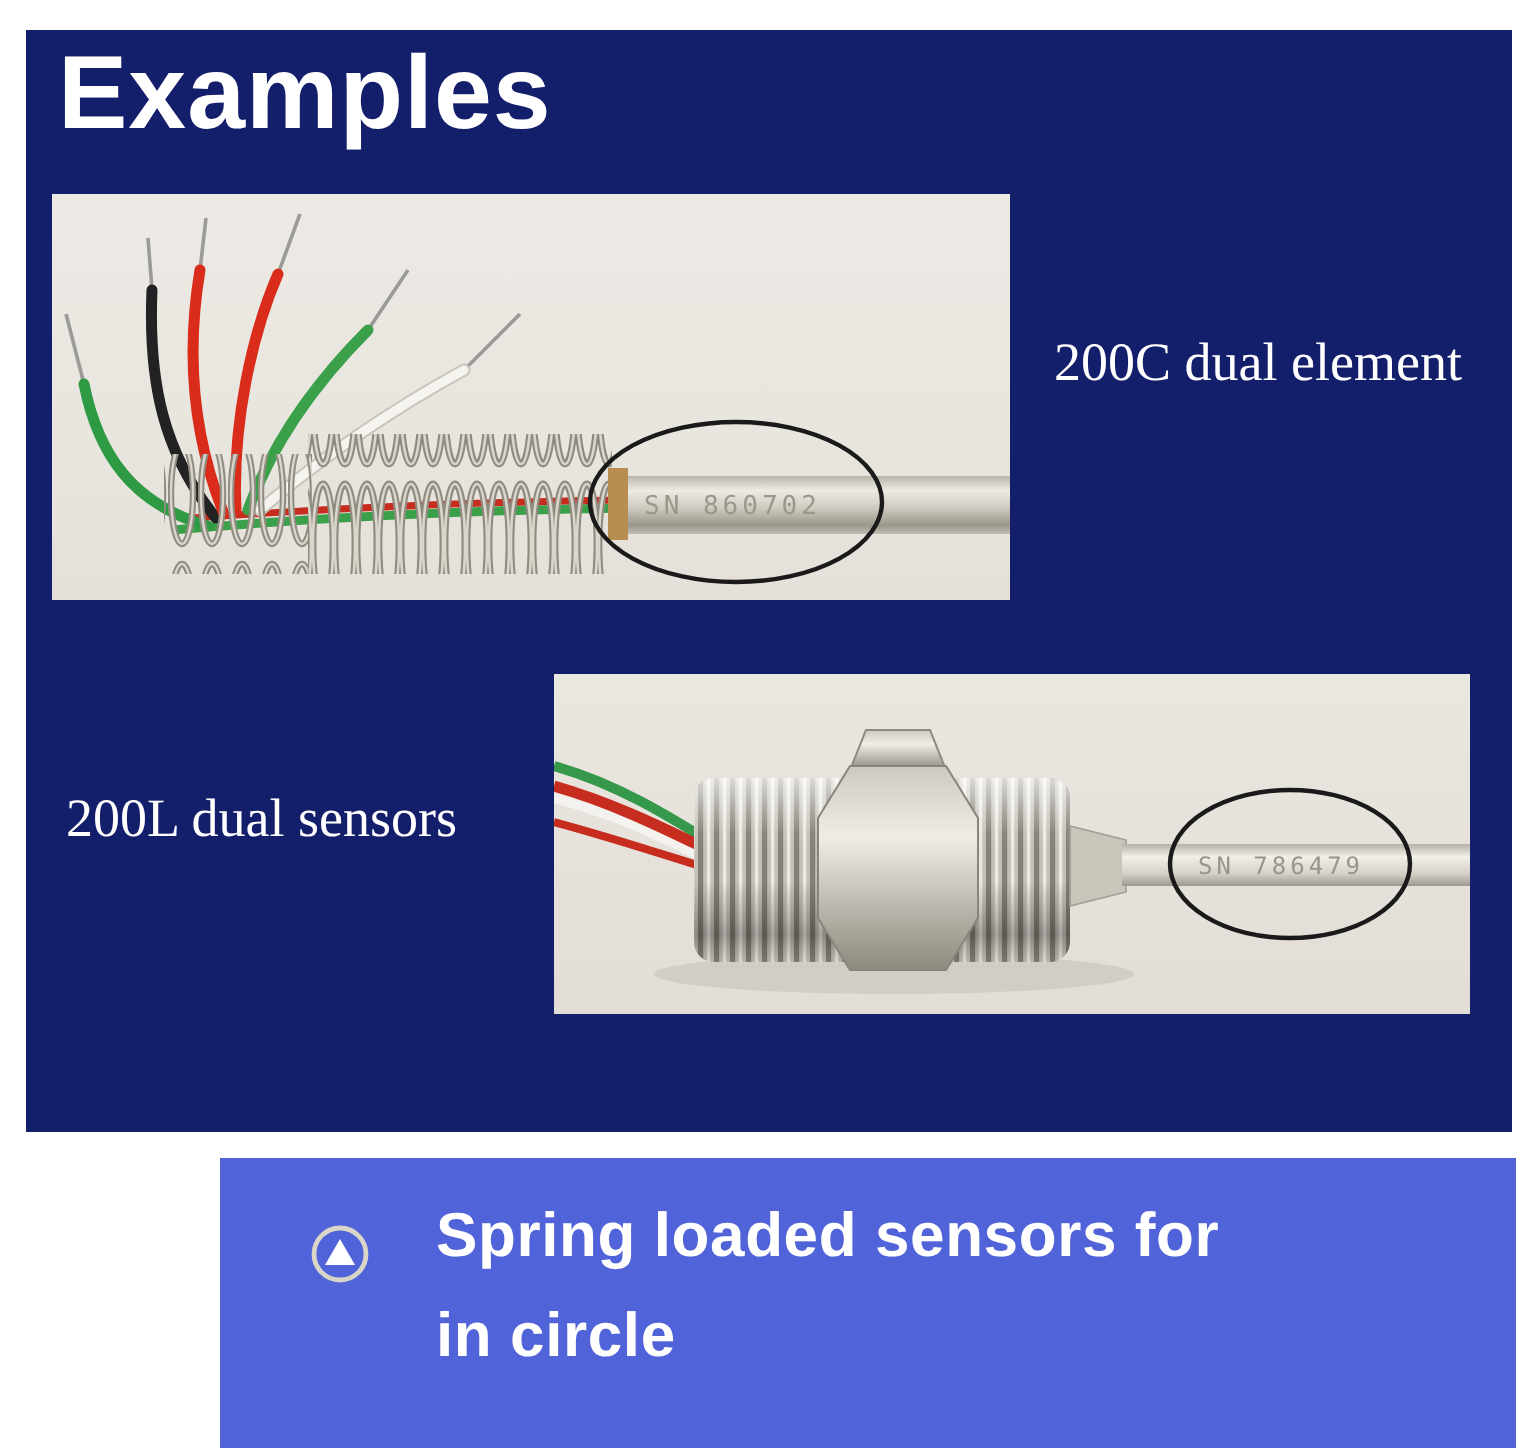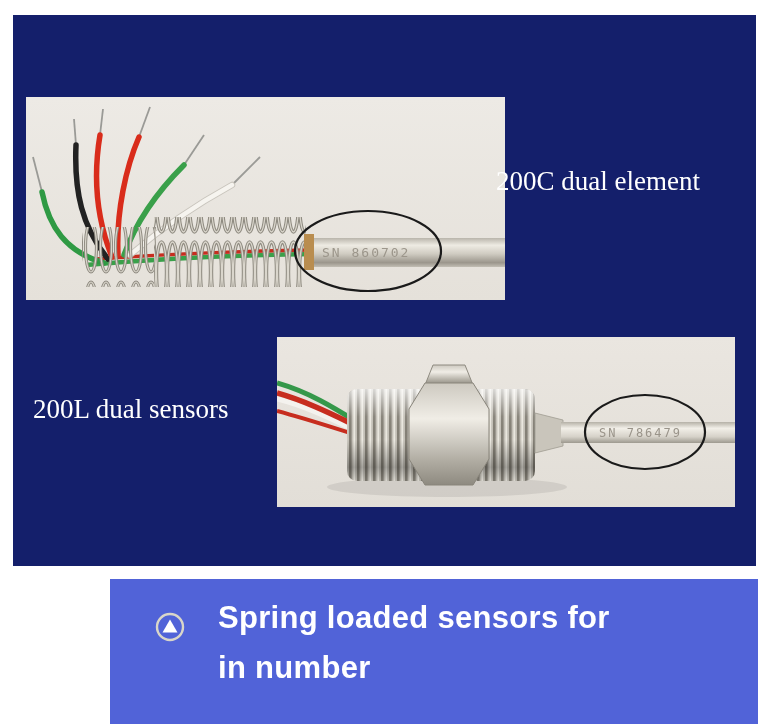--- a/index.html
+++ b/index.html
@@ -32,21 +32,21 @@
   }
   .photo-top { left: 26px; top: 97px; width: 479px; height: 203px; }
   .photo-bottom { left: 277px; top: 337px; width: 458px; height: 170px; }
   .photo-label {
     position: absolute;
     color: #ffffff;
     font-family: "Liberation Serif", serif;
     font-size: 27px;
     white-space: nowrap;
   }
-  .label-top { left: 496px; top: 166px; text-align: center; }
+  .label-top { left: 527px; top: 166px; text-align: center; }
   .label-bottom { left: 33px; top: 394px; }
   .caption-box {
     position: absolute;
     left: 110px; top: 543px;
     width: 648px; height: 199px;
     background: #5163d8;
     margin-top: 36px;
   }
   .bullet-icon {
     position: absolute;
@@ -68,20 +68,21 @@
     letter-spacing: 2px;
   }
 </style>
 </head>
 <body>
 
 <div class="canvas">
 
   <div class="slide-bg"></div>
 
+  <div class="slide-title">Examples</div>
 
   <svg class="photo photo-top" viewBox="0 0 479 203">
     <defs>
       <linearGradient id="photobg1" x1="0" y1="0" x2="0" y2="1">
         <stop offset="0" stop-color="#edeae5"></stop>
         <stop offset="1" stop-color="#e5e1da"></stop>
       </linearGradient>
       <linearGradient id="tube1" x1="0" y1="0" x2="0" y2="1">
         <stop offset="0" stop-color="#b9b5ab"></stop>
         <stop offset="0.25" stop-color="#eeebe3"></stop>
@@ -183,17 +184,17 @@
 
   <div class="photo-label label-bottom">200L dual sensors</div>
 
   <div class="caption-box">
     <svg class="bullet-icon" viewBox="0 0 30 30">
       <circle cx="15" cy="15" r="13" fill="none" stroke="#d9d6c9" stroke-width="2.4"></circle>
       <polygon points="15,7.5 22.5,20.5 7.5,20.5" fill="#ffffff"></polygon>
     </svg>
     <div class="caption-text">
       <div class="caption-line">Spring loaded sensors for</div>
-      <div class="caption-line">in number</div>
+      <div class="caption-line">in circle</div>
     </div>
   </div>
 
 </div>
 
 </body></html>

